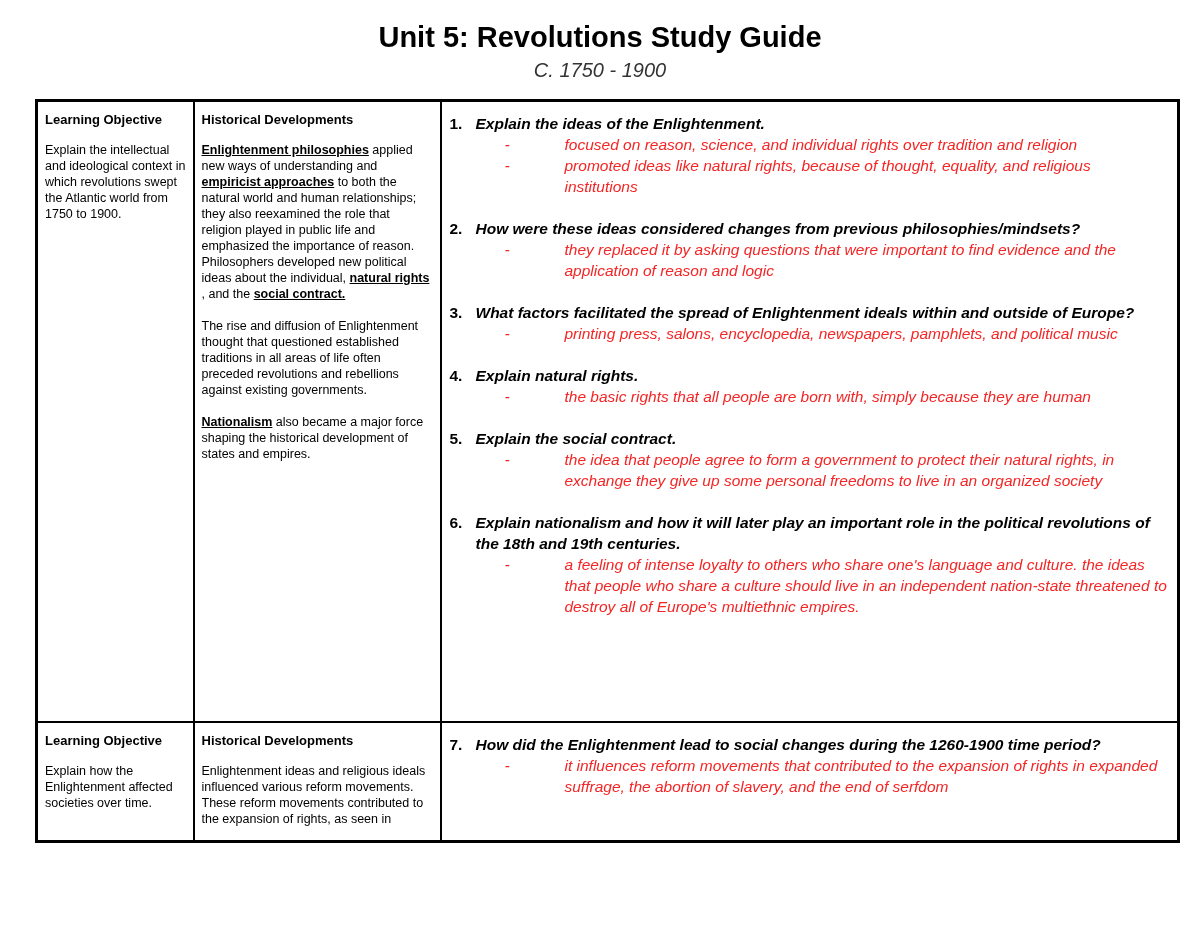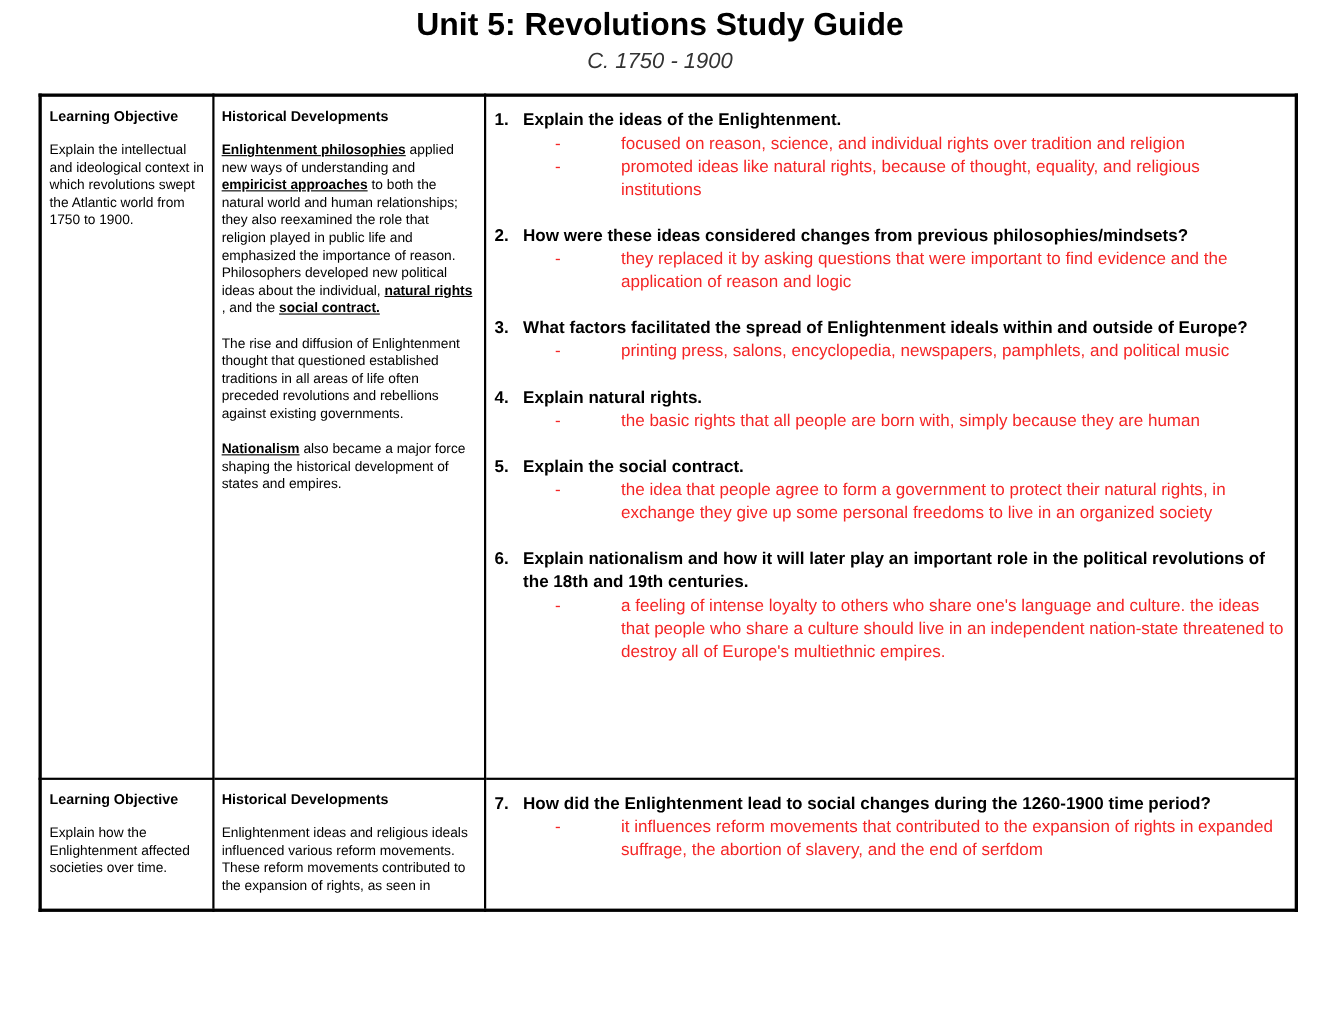--- a/index.html
+++ b/index.html
@@ -8,21 +8,21 @@
     --header-gray:#d0d0d0;
     --ink:#000000;
   }
   *{box-sizing:border-box;}
   html,body{margin:0;padding:0;}
   body{
     width:1200px;height:927px;background:#ffffff;
     font-family:"Liberation Sans", sans-serif;color:var(--ink);
     overflow:hidden;
   }
-  .page{padding-top:8px;}
+  .page{padding-top:22px;}
   .title{
     margin:0;text-align:center;font-size:29px;font-weight:bold;line-height:1.1;
   }
   .subtitle{
     margin-top:5px;text-align:center;font-style:italic;font-size:20px;color:#333333;
   }
   table.guide{
     border-collapse:collapse;table-layout:fixed;
     margin:17px 0 0 35px;width:1142px;
     border:3px solid #000;
@@ -44,21 +44,21 @@
   .para{margin-bottom:16px;}
   .para:last-child{margin-bottom:0;}
   .bu{font-weight:bold;text-decoration:underline;}
   tr.row1{height:622px;}
   tr.row2{height:119px;}
   .clip{max-height:106px;overflow:hidden;}
   .q-cell{padding:11px 10px 10px 8px;font-size:15.5px;line-height:21px;}
   .question{display:flex;margin-bottom:21px;}
   .question:last-child{margin-bottom:0;}
   .q-num{flex:none;width:26px;font-weight:bold;}
-  .q-body{flex:1;min-width:0;}
+  .q-body{flex:1;min-width:0;font-style:italic;}
   .q-text{font-weight:bold;}
   .answer{display:flex;margin-left:29px;color:var(--answer-red);}
   .a-dash{flex:none;width:20px;}
   .a-text{flex:1;min-width:0;margin-left:40px;}
 </style>
 </head>
 <body>
 
 <div class="page">
   <h1 class="title">Unit 5: Revolutions Study Guide</h1>

